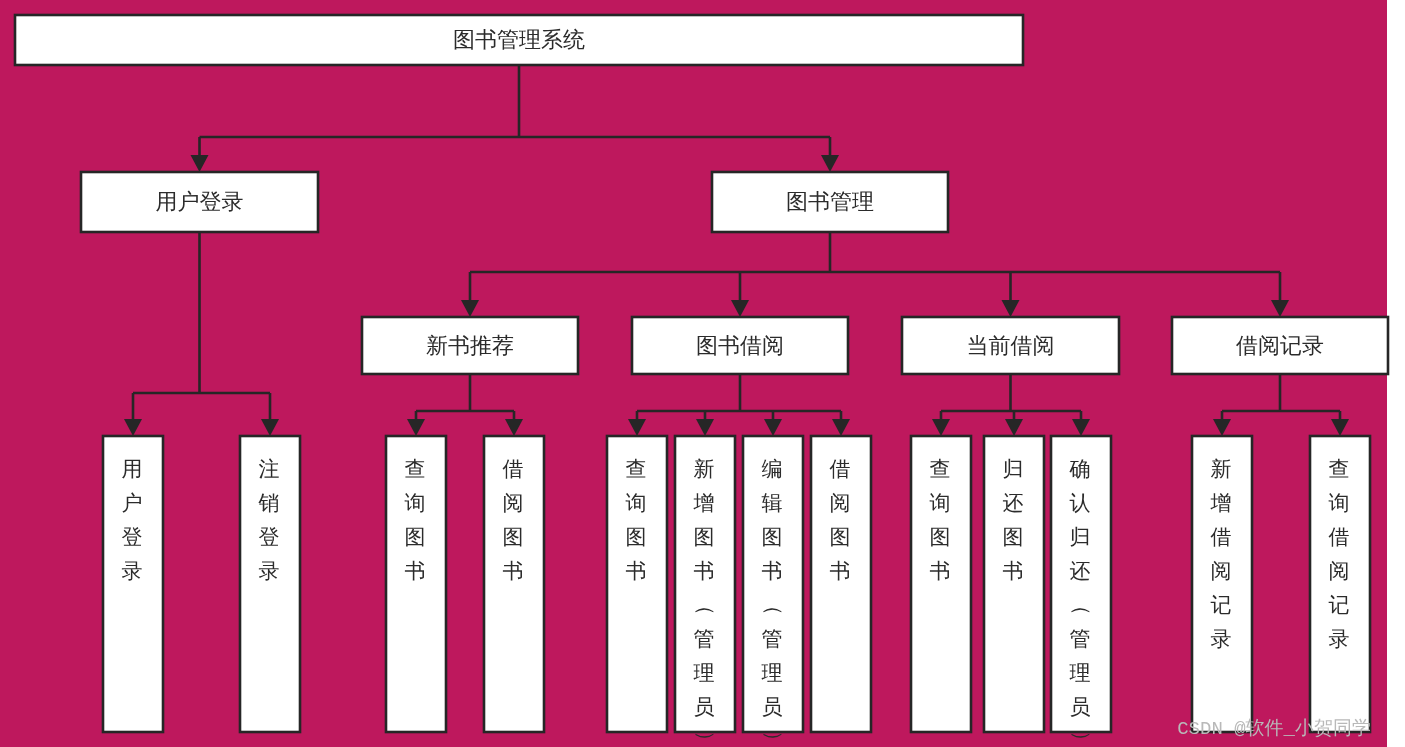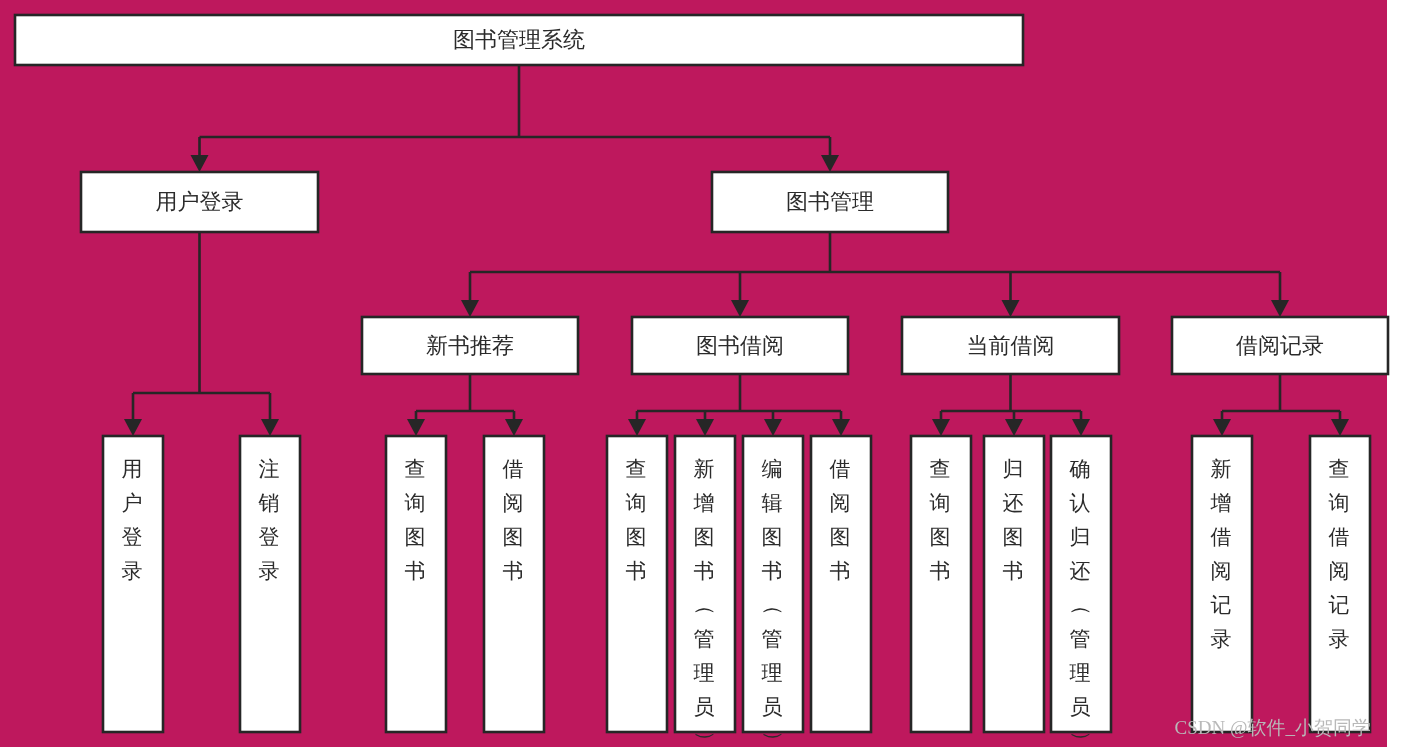--- a/index.html
+++ b/index.html
@@ -55,21 +55,21 @@
     font-family: "DejaVu Sans", "Liberation Sans", sans-serif;
     font-size: 21px;
     text-anchor: middle;
     dominant-baseline: middle;
     letter-spacing: 2px;
   }
   .watermark-text {
     position: absolute;
     right: 16px;
     bottom: 6px;
-    font-family: Liberation Serif, serif;
+    font-family: Liberation Mono, monospace;
     font-size: 19px;
     color: #b9b9b9;
     white-space: nowrap;
     user-select: none;
   }
 </style>
 </head>
 <body>
 
 <div id="diagram-root">

